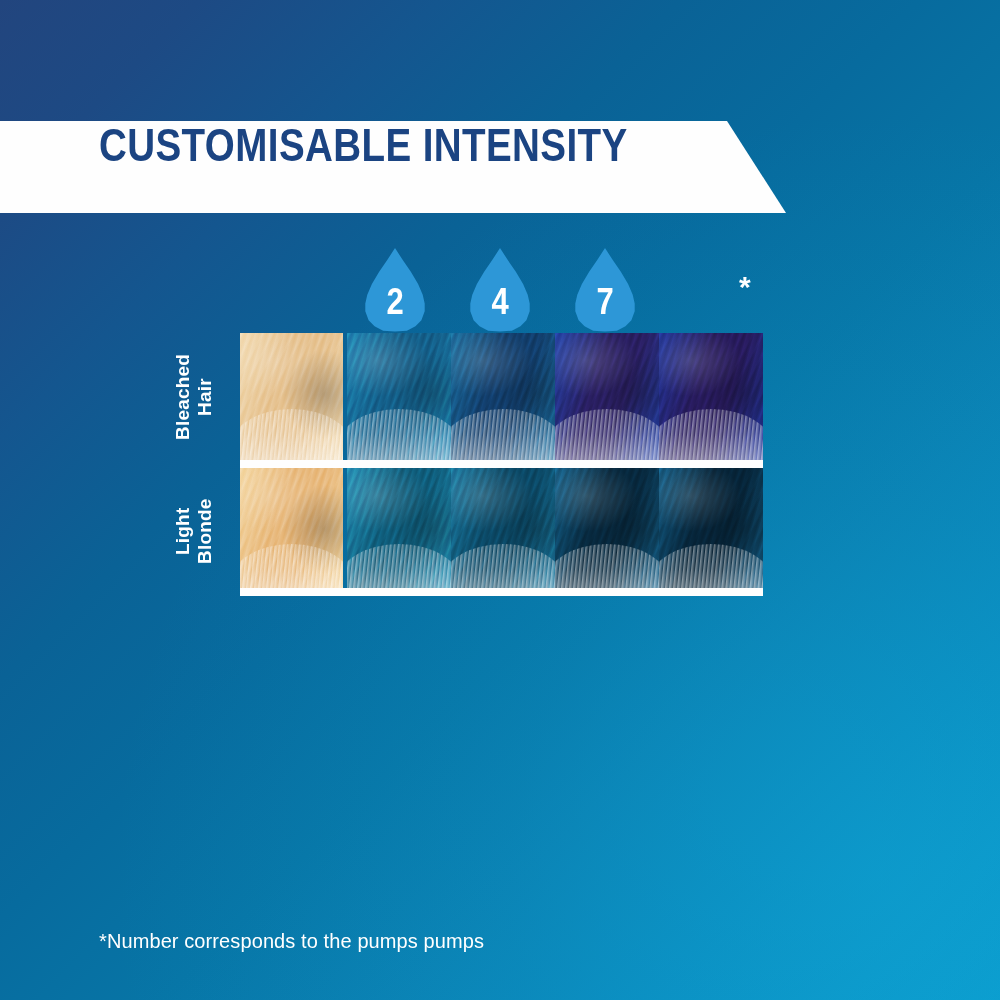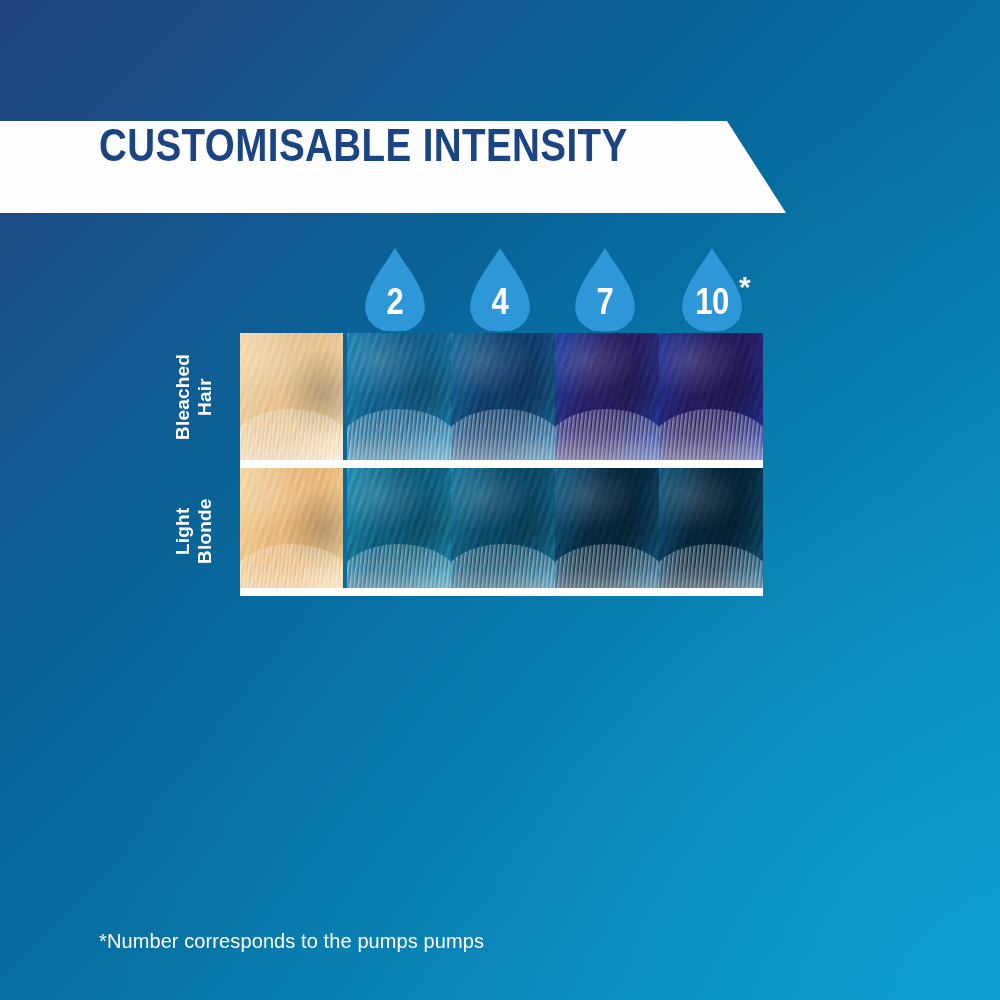--- a/index.html
+++ b/index.html
@@ -323,22 +323,18 @@
         <div class="drop-num" style="color: rgb(255, 255, 255);">2</div>
       </div>
       <div class="droplet" style="left: 467px; top: 248px;">
         <div class="drop-shape" style="background: rgb(45, 151, 215);"></div>
         <div class="drop-num" style="color: rgb(255, 255, 255);">4</div>
       </div>
       <div class="droplet" style="left: 572px; top: 248px;">
         <div class="drop-shape" style="background: rgb(45, 151, 215);"></div>
         <div class="drop-num" style="color: rgb(255, 255, 255);">7</div>
       </div>
-      <div class="droplet" style="left: 679px; top: 248px;">
-        <div class="drop-shape" style="background: rgb(45, 151, 215);"></div>
-        <div class="drop-num" style="color: rgb(255, 255, 255);">10</div>
-      </div>
       <div class="droplet-asterisk" style="left: 739px; top: 272px;">*</div>
     </div>
 
   <div class="footnote">*Number corresponds to the pumps pumps</div>
 
 </div>
 
 </body></html>

